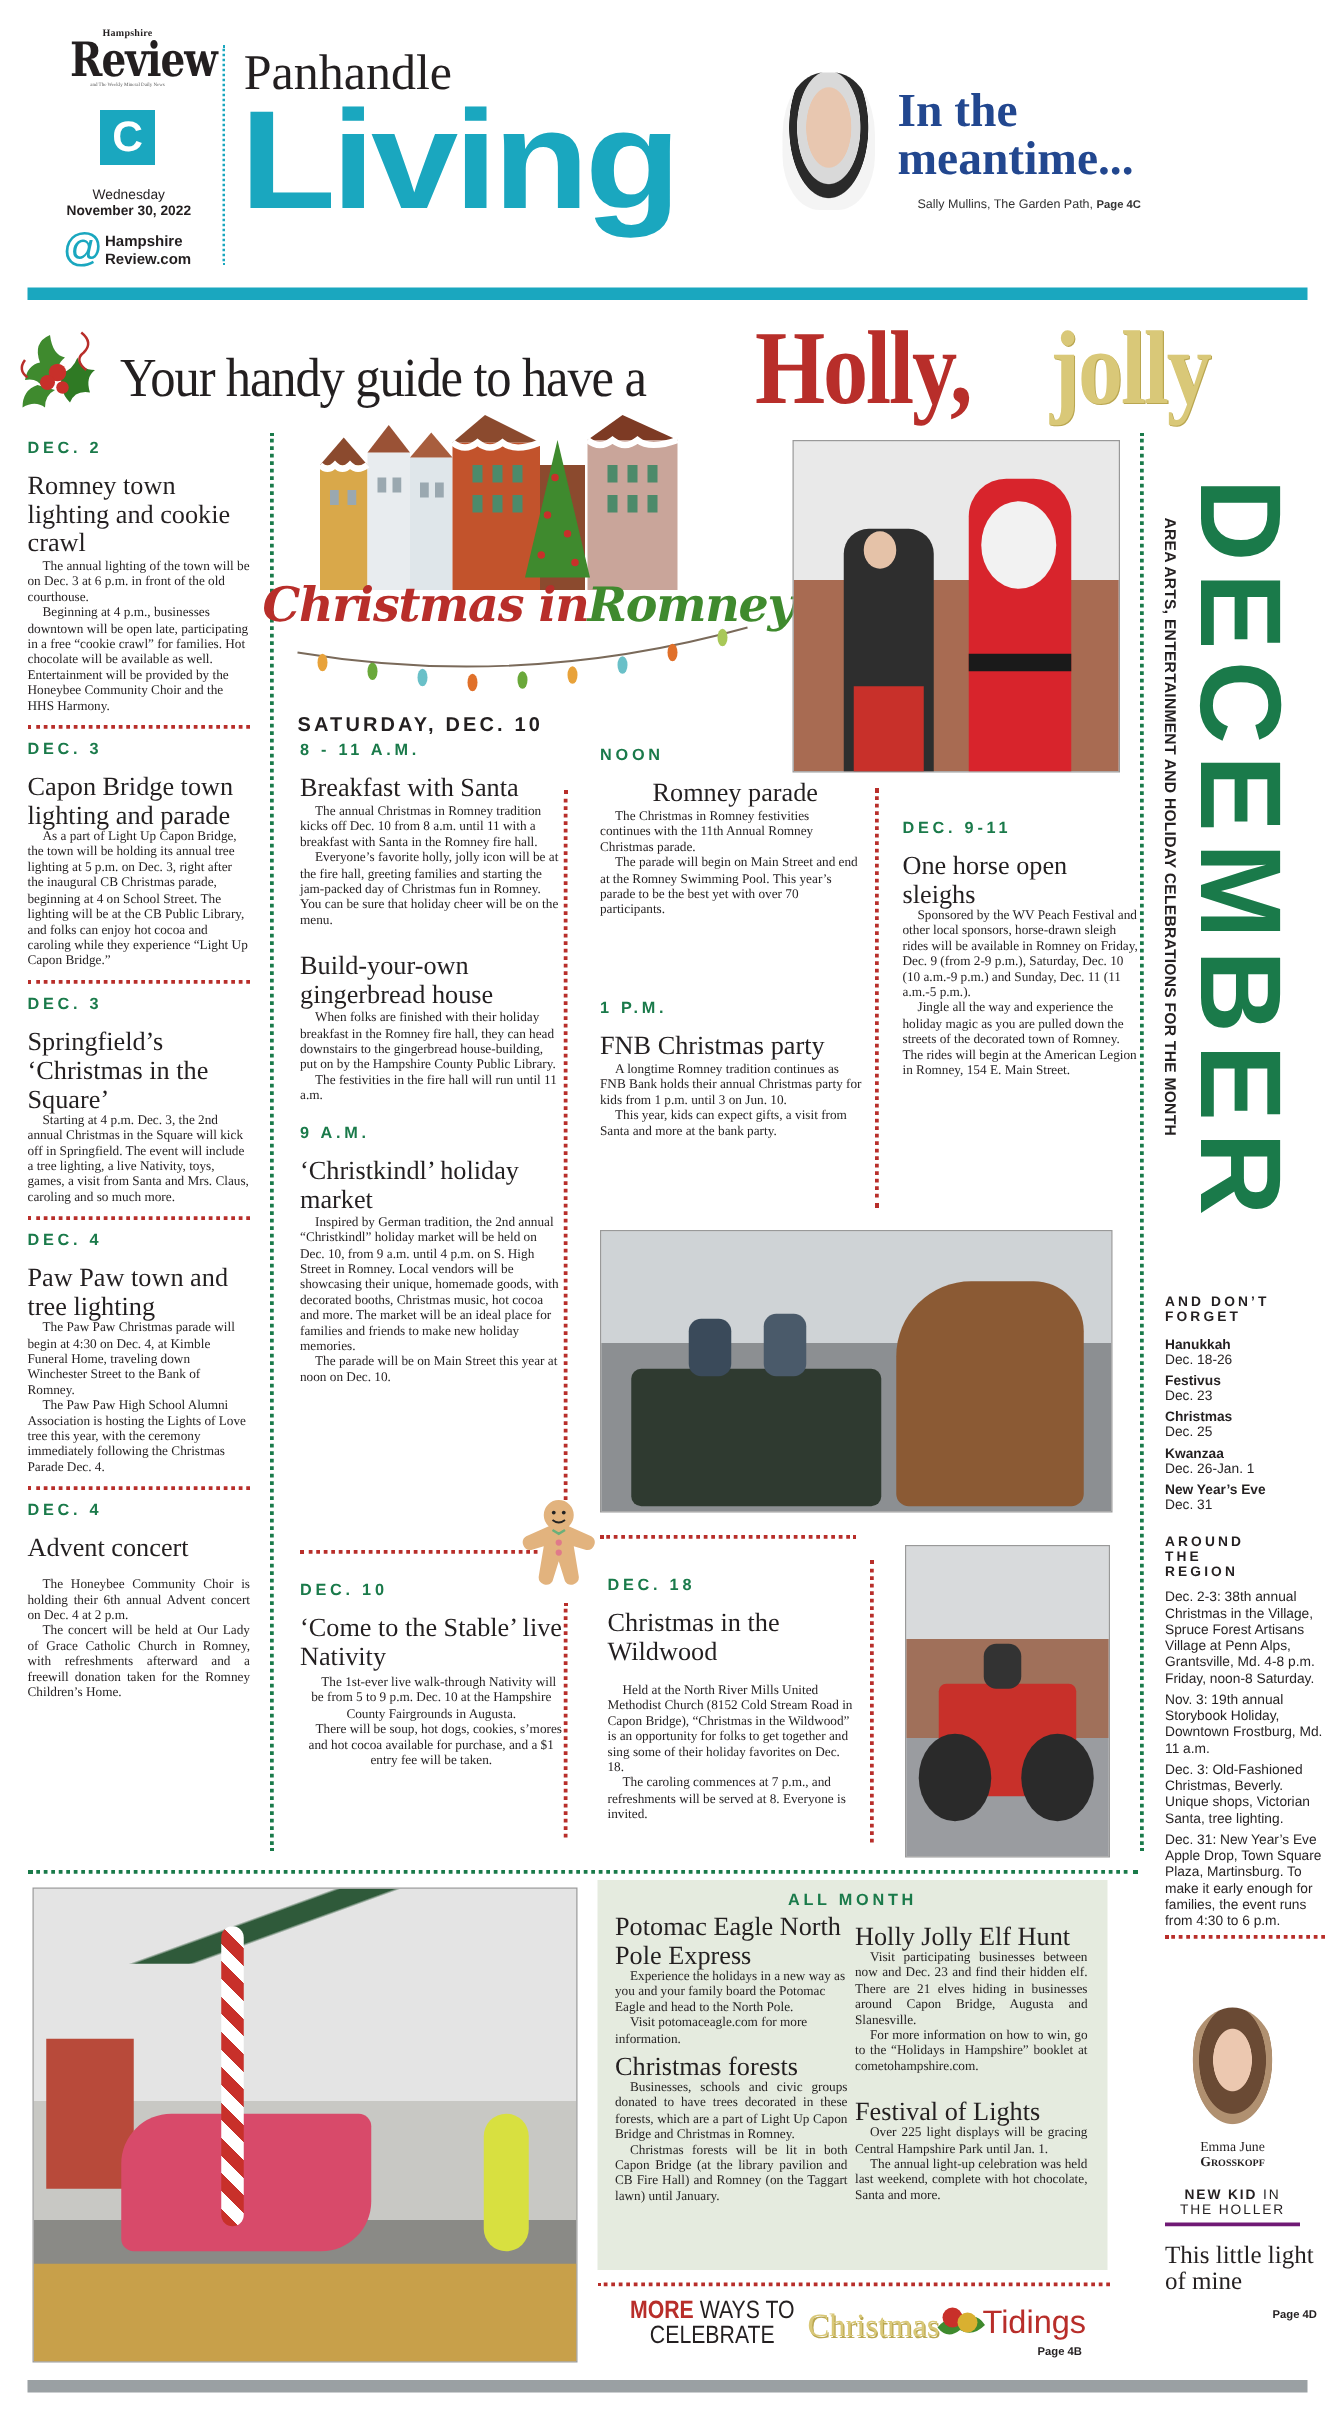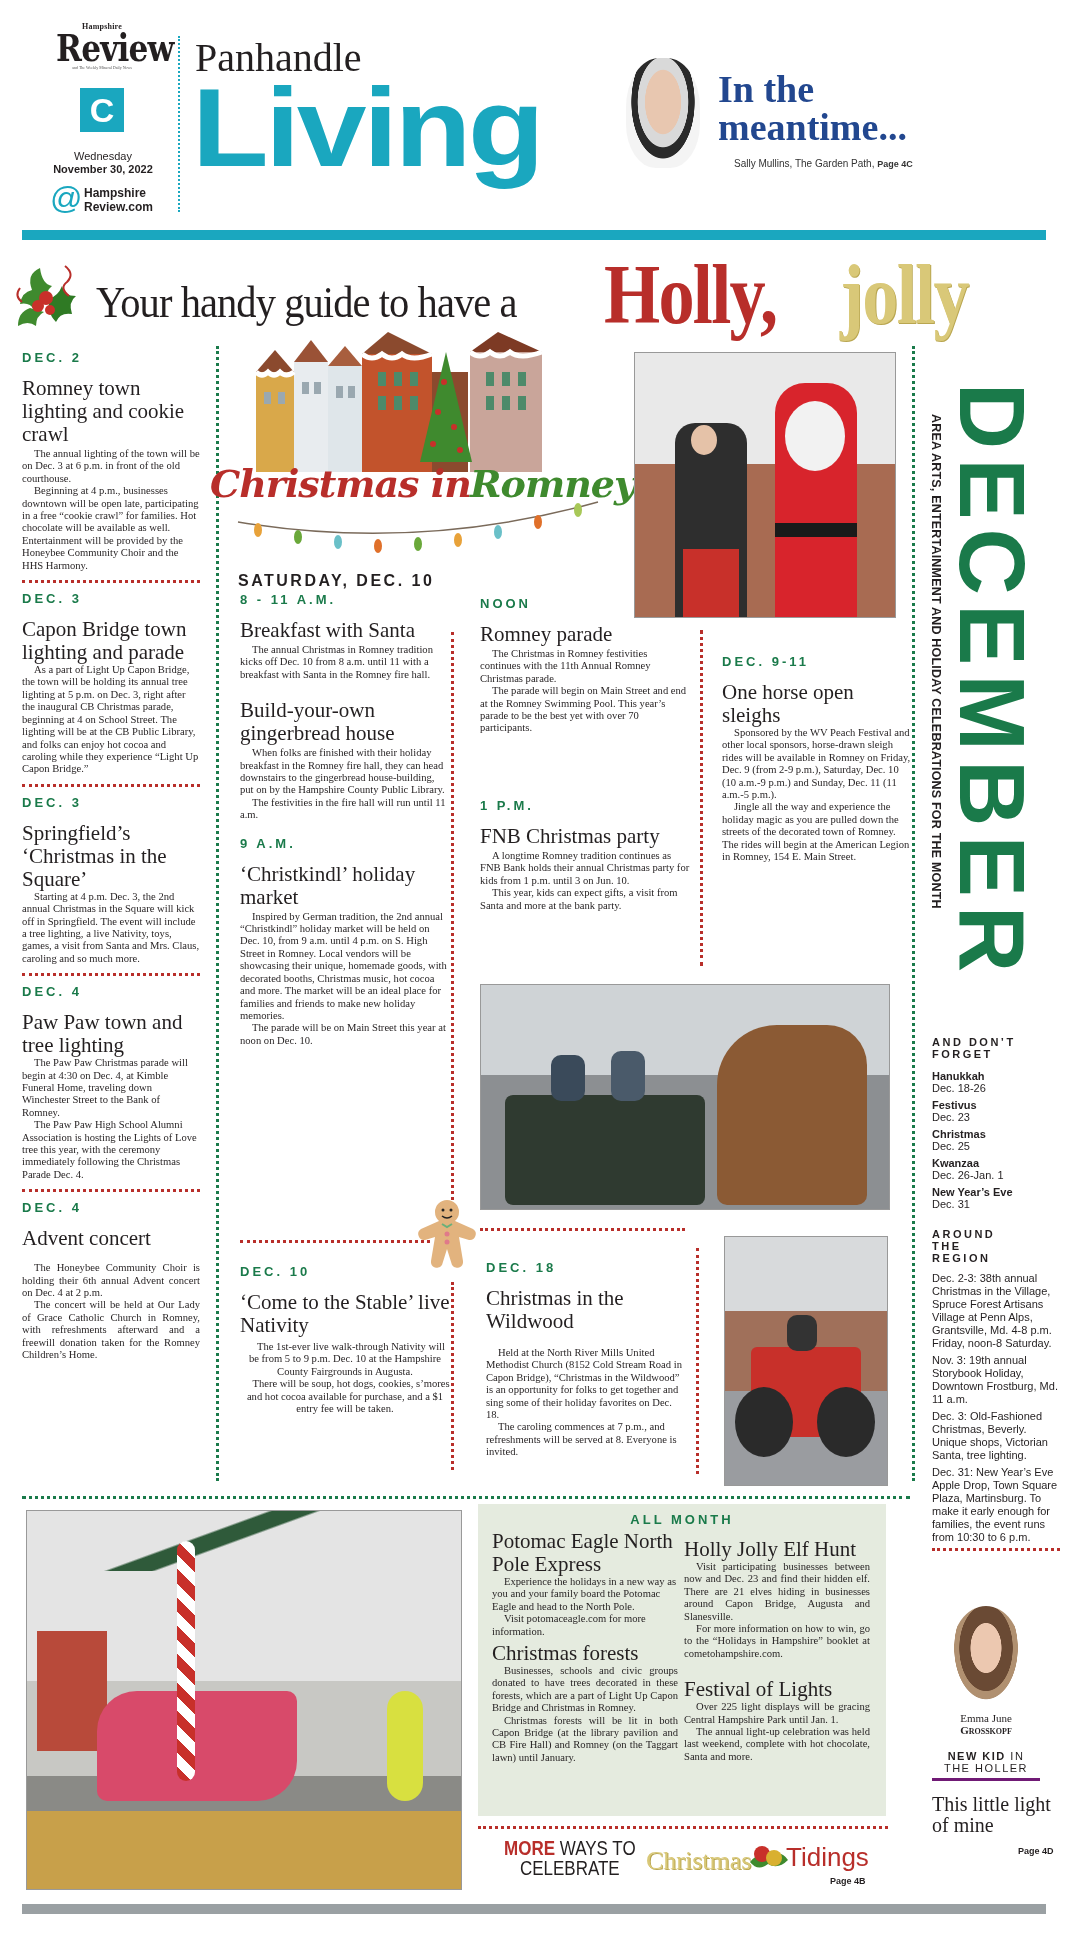--- a/index.html
+++ b/index.html
@@ -240,41 +240,42 @@
   <div class="abs" style="left:56px; top:72px; width:26px; height:30px; background:#e5c2a8; border-radius:50%;"></div>
 </div>
 
 <div class="abs sat-head" style="left:238px; top:572px;">SATURDAY, DEC. 10</div>
 
 <div class="abs" style="left:240px; top:592px; width:210px;">
   <div class="kicker">8 - 11 A.M.</div>
   <div class="art-title" style="margin-top:12px;">Breakfast with Santa</div>
   <div class="art-body" style="margin-top:2px;">
     <p>The annual Christmas in Romney tradition kicks off Dec. 10 from 8 a.m. until 11 with a breakfast with Santa in the Romney fire hall.</p>
+    <p>Everyone’s favorite holly, jolly icon will be at the fire hall, greeting families and starting the jam-packed day of Christmas fun in Romney. You can be sure that holiday cheer will be on the menu.</p>
   </div>
 
   <div class="art-title" style="margin-top:18px;">Build-your-own gingerbread house</div>
   <div class="art-body" style="margin-top:2px;">
     <p>When folks are finished with their holiday breakfast in the Romney fire hall, they can head downstairs to the gingerbread house-building, put on by the Hampshire County Public Library.</p>
     <p>The festivities in the fire hall will run until 11 a.m.</p>
   </div>
 
   <div class="kicker" style="margin-top:14px;">9 A.M.</div>
   <div class="art-title" style="margin-top:12px;">‘Christkindl’ holiday market</div>
   <div class="art-body" style="margin-top:2px;">
     <p>Inspired by German tradition, the 2nd annual “Christkindl” holiday market will be held on Dec. 10, from 9 a.m. until 4 p.m. on S. High Street in Romney. Local vendors will be showcasing their unique, homemade goods, with decorated booths, Christmas music, hot cocoa and more. The market will be an ideal place for families and friends to make new holiday memories.</p>
     <p>The parade will be on Main Street this year at noon on Dec. 10.</p>
   </div>
 </div>
 
 <div class="abs red-dots-v" style="left:451px; top:632px; height:604px;"></div>
 
 <div class="abs" style="left:480px; top:596px; width:210px;">
   <div class="kicker">NOON</div>
-  <div class="art-title" style="margin-top:12px;">Romney parade</div>
+  <div class="art-title" style="margin-top:12px;margin-left:42px;">Romney parade</div>
   <div class="art-body" style="margin-top:2px;">
     <p>The Christmas in Romney festivities continues with the 11th Annual Romney Christmas parade.</p>
     <p>The parade will begin on Main Street and end at the Romney Swimming Pool. This year’s parade to be the best yet with over 70 participants.</p>
   </div>
 </div>
 <div class="abs" style="left:480px; top:798px; width:210px;">
   <div class="kicker">1 P.M.</div>
   <div class="art-title" style="margin-top:12px;">FNB Christmas party</div>
   <div class="art-body" style="margin-top:2px;">
     <p>A longtime Romney tradition continues as FNB Bank holds their annual Christmas party for kids from 1 p.m. until 3 on Jun. 10.</p>
@@ -368,21 +369,21 @@
   </div>
   <div>
     <div class="holiday-name">New Year’s Eve</div>
     <div class="holiday-date">Dec. 31</div>
   </div>
 
   <div class="side-head" style="margin-top:18px; margin-bottom:8px; width:90px;">AROUND THE REGION</div>
   <div class="region-item">Dec. 2-3:  38th annual Christmas in the Village, Spruce Forest Artisans Village at Penn Alps, Grantsville, Md. 4-8 p.m. Friday, noon-8 Saturday.</div>
   <div class="region-item">Nov. 3:  19th annual Storybook Holiday, Downtown Frostburg, Md. 11 a.m.</div>
   <div class="region-item">Dec. 3:  Old-Fashioned Christmas, Beverly. Unique shops, Victorian Santa, tree lighting.</div>
-  <div class="region-item">Dec. 31:  New Year’s Eve Apple Drop, Town Square Plaza, Martinsburg. To make it early enough for families, the event runs from 10:30 to 6 p.m.</div>
+  <div class="region-item">Dec. 31:  New Year’s Eve Apple Drop, Town Square Plaza, Martinsburg. To make it early enough for families, the event runs from 4:30 to 6 p.m.</div>
   <div class="red-dots-h" style="margin-top:2px; width:128px;"></div>
 </div>
 
 <div class="abs" style="left:950px; top:1606px; width:72px; height:100px; border-radius:50%; background: radial-gradient(ellipse at 50% 42%, #ecc8b0 0 30%, #6a4a34 31% 52%, #b09070 53% 62%, #ffffff 63%);"></div>
 <div class="abs" style="left:932px; top:1712px; width:108px; text-align:center; font-family:'Liberation Serif', serif; font-size:11px; line-height:12px;">
   <div>Emma June</div>
   <div style="font-variant:small-caps; font-weight:bold;">Grosskopf</div>
 </div>
 <div class="abs" style="left:932px; top:1750px; width:108px; text-align:center; font-family:'Liberation Sans', sans-serif; font-size:11px; letter-spacing:1.5px; line-height:12px; padding-bottom:4px; border-bottom:3px solid #701a75;">
   <div><b>NEW KID</b><span> IN</span></div>

